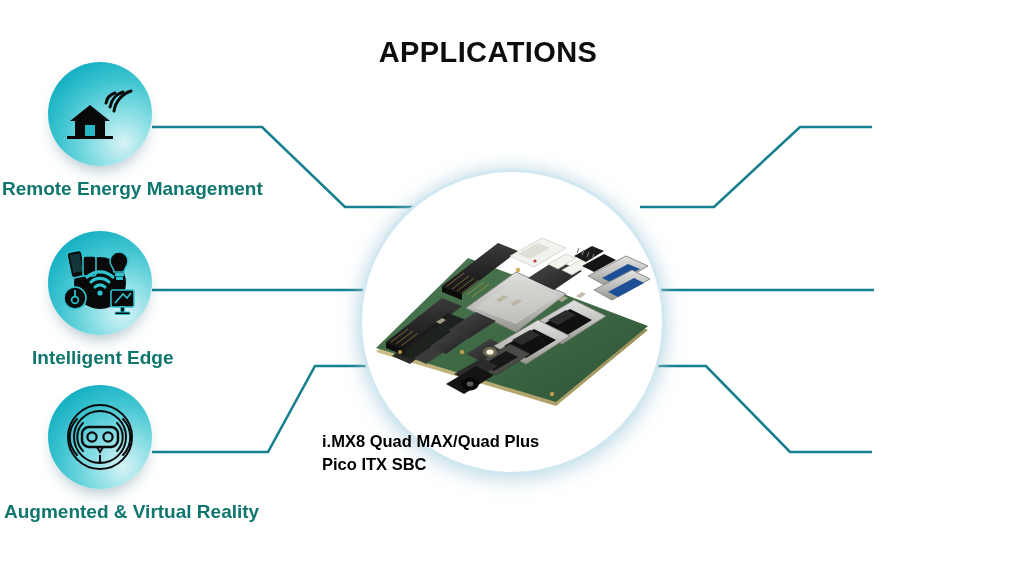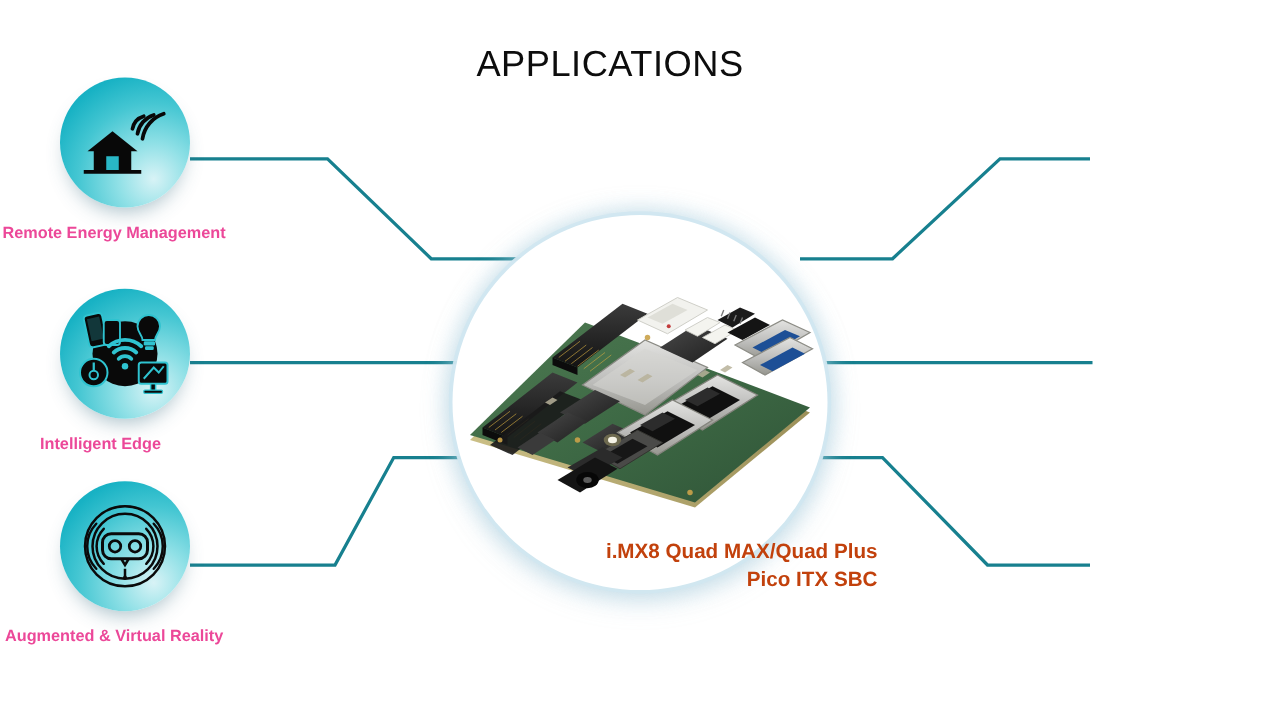--- a/index.html
+++ b/index.html
@@ -21,21 +21,21 @@
   }
 
   
   #page-title {
     position: absolute;
     left: 0;
     top: 36px;
     width: 976px;
     text-align: center;
     font-size: 29px;
-    font-weight: normal;
+    font-weight: bold;
     letter-spacing: 0.4px;
     color: #0d0d0d;
   }
 
   
   #connectors {
     position: absolute;
     left: 0;
     top: 0;
     width: 1024px;
@@ -78,25 +78,25 @@
     width: 284px;
     height: 180px;
   }
   #board-svg { display: block; width: 284px; height: 180px; }
 
   #center-caption {
     position: absolute;
     left: -40px;
     top: 258px;
     width: 380px;
-    text-align: right;
+    text-align: left;
     font-size: 16.5px;
     font-weight: bold;
     line-height: 1.42;
-    color: #c2410c;
+    color: #000000;
   }
 
   
   .node {
     position: absolute;
     width: 210px;
   }
   .node .bubble {
     position: relative;
     width: 104px;
@@ -105,23 +105,23 @@
     background: radial-gradient(circle at 72% 78%, #d8f3f6 0%, #8fe0e6 26%, #44c6d2 55%, #18b2c4 78%, #13a3bb 100%);
     box-shadow: 0 9px 16px -6px rgba(60,110,130,0.45);
     display: flex;
     align-items: center;
     justify-content: center;
   }
   .node.left .bubble  { margin-left: 48px; }
   .node.right .bubble { margin-left: 58px; }
   .node .label {
     margin-top: 12px;
-    font-size: 13px;
+    font-size: 19px;
     font-weight: bold;
-    color: #ec4899;
+    color: #0f766e;
     white-space: nowrap;
   }
   .node.left  .label { text-align: left;  padding-left: 2px; }
   .node.right .label { text-align: right; padding-right: 4px; }
 
   .ic { display: block; }
 
   
   #node-remote-energy   { left: 0px;   top: 62px;  }
   #node-intelligent-edge{ left: 0px;   top: 231px; }

